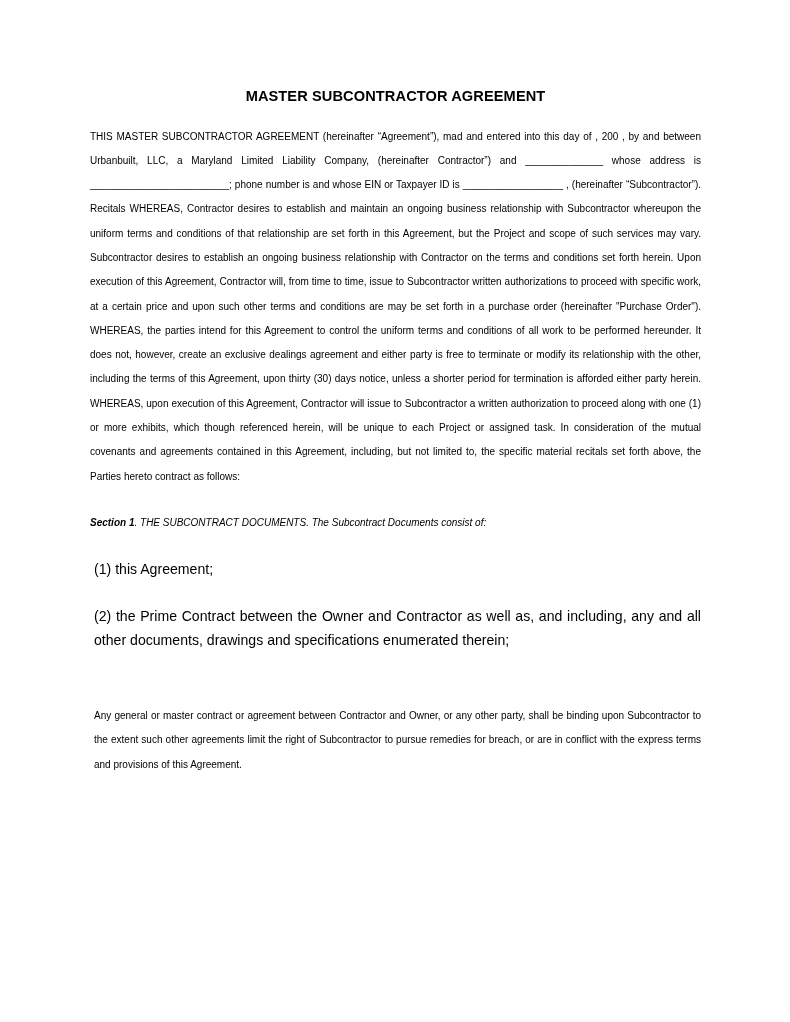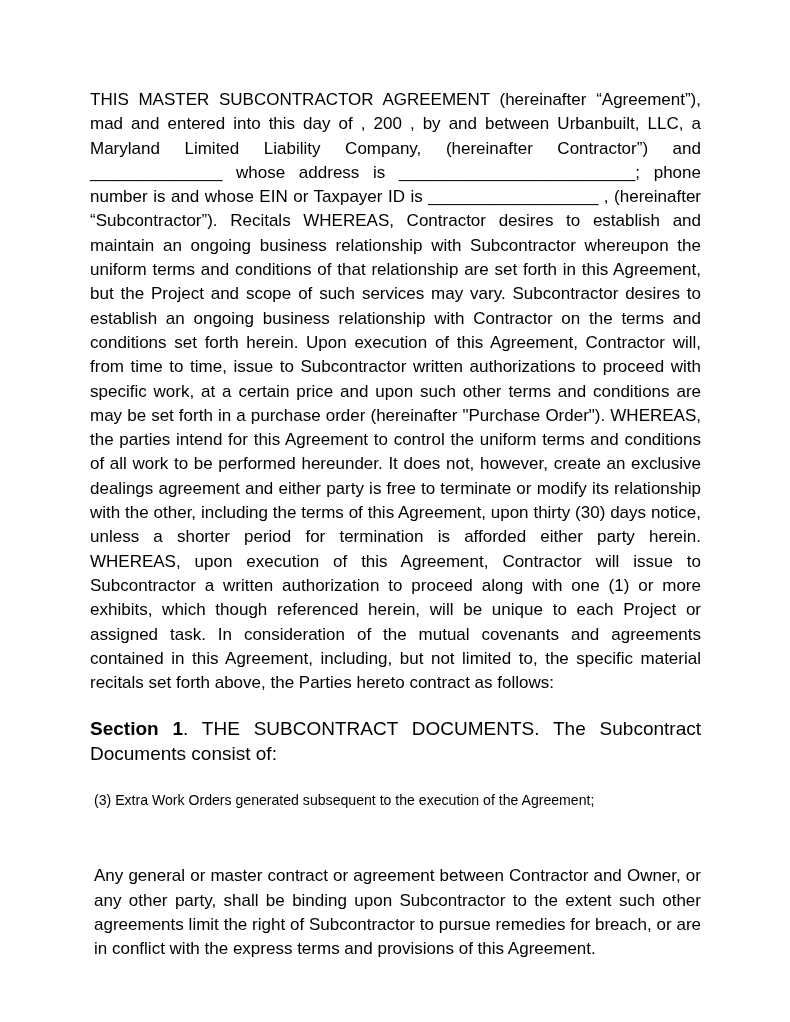--- a/index.html
+++ b/index.html
@@ -26,37 +26,38 @@
     text-align: center;
     font-family: "Liberation Sans", "DejaVu Sans", sans-serif;
     font-weight: bold;
     font-size: 14.6px;
     letter-spacing: 0.1px;
     margin: 0 0 19px 0;
     line-height: 1.2;
   }
   .body-text {
     font-family: "Liberation Sans", "DejaVu Sans", sans-serif;
-    font-size: 17px;
+    font-size: 10px;
     line-height: 24.3px;
     text-align: justify;
     text-justify: inter-word;
     margin: 0;
     -webkit-hyphens: none;
     hyphens: none;
   }
   .p-recitals {
     margin-bottom: 22px;
   }
   .section-head {
     font-family: "Liberation Sans", "DejaVu Sans", sans-serif;
-    font-size: 19px;
+    font-size: 10px;
     line-height: 24.3px;
     text-align: justify;
     margin: 0 0 22px 0;
+    font-style: italic;
   }
   .section-head b {
     font-weight: bold;
   }
   .list-item {
     font-family: "Liberation Sans", "DejaVu Sans", sans-serif;
     font-size: 14.1px;
     line-height: 24.3px;
     text-align: justify;
     margin: 0 0 22px 0;
@@ -68,30 +69,32 @@
   .p-general {
     margin: 0 0 22px 0;
     padding-left: 4px;
   }
 </style>
 </head>
 <body>
 
 <div class="page">
 
+  <h1 class="doc-title">MASTER SUBCONTRACTOR AGREEMENT</h1>
 
   <p class="body-text p-recitals">THIS MASTER SUBCONTRACTOR AGREEMENT (hereinafter “Agreement”), mad and entered into this day of , 200 , by and between Urbanbuilt, LLC, a Maryland Limited Liability Company, (hereinafter Contractor”) and ______________ whose address is _________________________; phone number is and whose EIN or Taxpayer ID is __________________ , (hereinafter “Subcontractor”). Recitals WHEREAS, Contractor desires to establish and maintain an ongoing business relationship with Subcontractor whereupon the uniform terms and conditions of that relationship are set forth in this Agreement, but the Project and scope of such services may vary. Subcontractor desires to establish an ongoing business relationship with Contractor on the terms and conditions set forth herein. Upon execution of this Agreement, Contractor will, from time to time, issue to Subcontractor written authorizations to proceed with specific work, at a certain price and upon such other terms and conditions are may be set forth in a purchase order (hereinafter "Purchase Order"). WHEREAS, the parties intend for this Agreement to control the uniform terms and conditions of all work to be performed hereunder. It does not, however, create an exclusive dealings agreement and either party is free to terminate or modify its relationship with the other, including the terms of this Agreement, upon thirty (30) days notice, unless a shorter period for termination is afforded either party herein. WHEREAS, upon execution of this Agreement, Contractor will issue to Subcontractor a written authorization to proceed along with one (1) or more exhibits, which though referenced herein, will be unique to each Project or assigned task. In consideration of the mutual covenants and agreements contained in this Agreement, including, but not limited to, the specific material recitals set forth above, the Parties hereto contract as follows:</p>
 
   <p class="section-head">
     <b>Section 1</b><span>. THE SUBCONTRACT DOCUMENTS. The Subcontract Documents consist of:</span>
   </p>
 
+  <p class="body-text list-item"> (1) this Agreement;</p>
 
+  <p class="body-text list-item"> (2) the Prime Contract between the Owner and Contractor as well as, and including, any  and all other documents, drawings and specifications enumerated therein;</p>
 
-  <p class="body-text list-item"> (3) Extra Work Orders generated subsequent to the execution of the Agreement;</p>
 
 
 
   <div class="spacer-gap"></div>
 
   <p class="body-text p-general"> Any general or master contract or agreement between Contractor and Owner, or any other party, shall be binding upon Subcontractor to the extent such other agreements limit the right of Subcontractor to pursue remedies for breach, or are in conflict with the express terms and provisions of this Agreement.</p>
 
 </div>
 
 </body></html>

